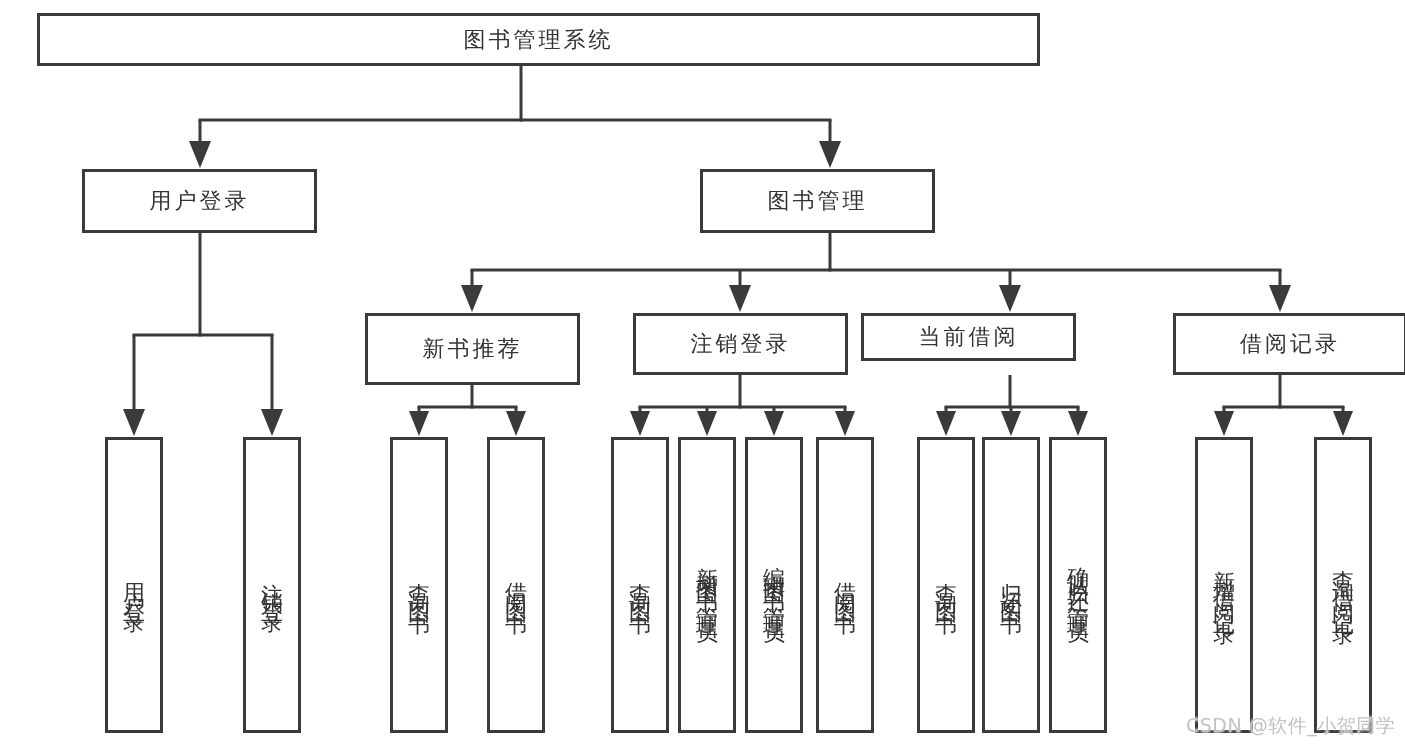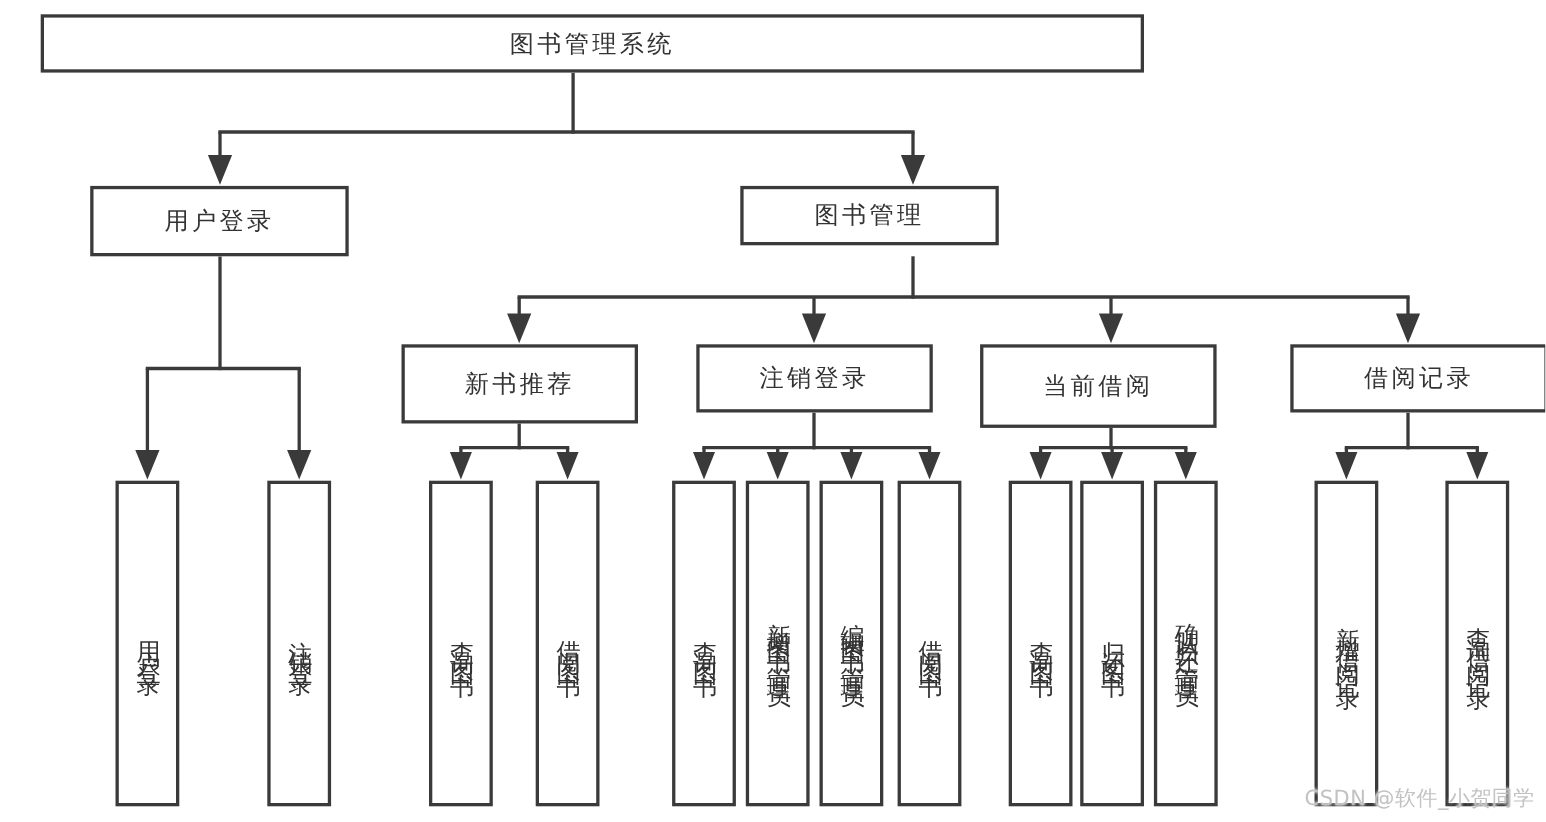--- a/index.html
+++ b/index.html
@@ -138,31 +138,31 @@
     </g>
   </svg>
 
   <div class="node h root" style="left:20px; top:13px; width:1003px; height:53px;margin-left:17px;">
     <span>图书管理系统</span>
   </div>
 
   <div class="node h" style="left:82px; top:169px; width:235px; height:64px;">
     <span>用户登录</span>
   </div>
-  <div class="node h" style="left:673px; top:169px; width:235px; height:54px;">
+  <div class="node h" style="left:700px; top:169px; width:235px; height:64px;">
     <span>图书管理</span>
   </div>
 
   <div class="node h" style="left:365px; top:313px; width:215px; height:72px;">
     <span>新书推荐</span>
   </div>
   <div class="node h" style="left:633px; top:313px; width:215px; height:62px;">
     <span>注销登录</span>
   </div>
-  <div class="node h" style="left:891px; top:313px; width:215px; height:76px;">
+  <div class="node h" style="left:861px; top:313px; width:215px; height:48px;">
     <span>当前借阅</span>
   </div>
   <div class="node h" style="left:1173px; top:313px; width:234px; height:62px;">
     <span>借阅记录</span>
   </div>
 
   <div class="node v ls10" style="left:105px; top:437px; width:58px; height:296px;">
     <span>用户登录</span>
   </div>
   <div class="node v ls10" style="left:243px; top:437px; width:58px; height:296px;">

